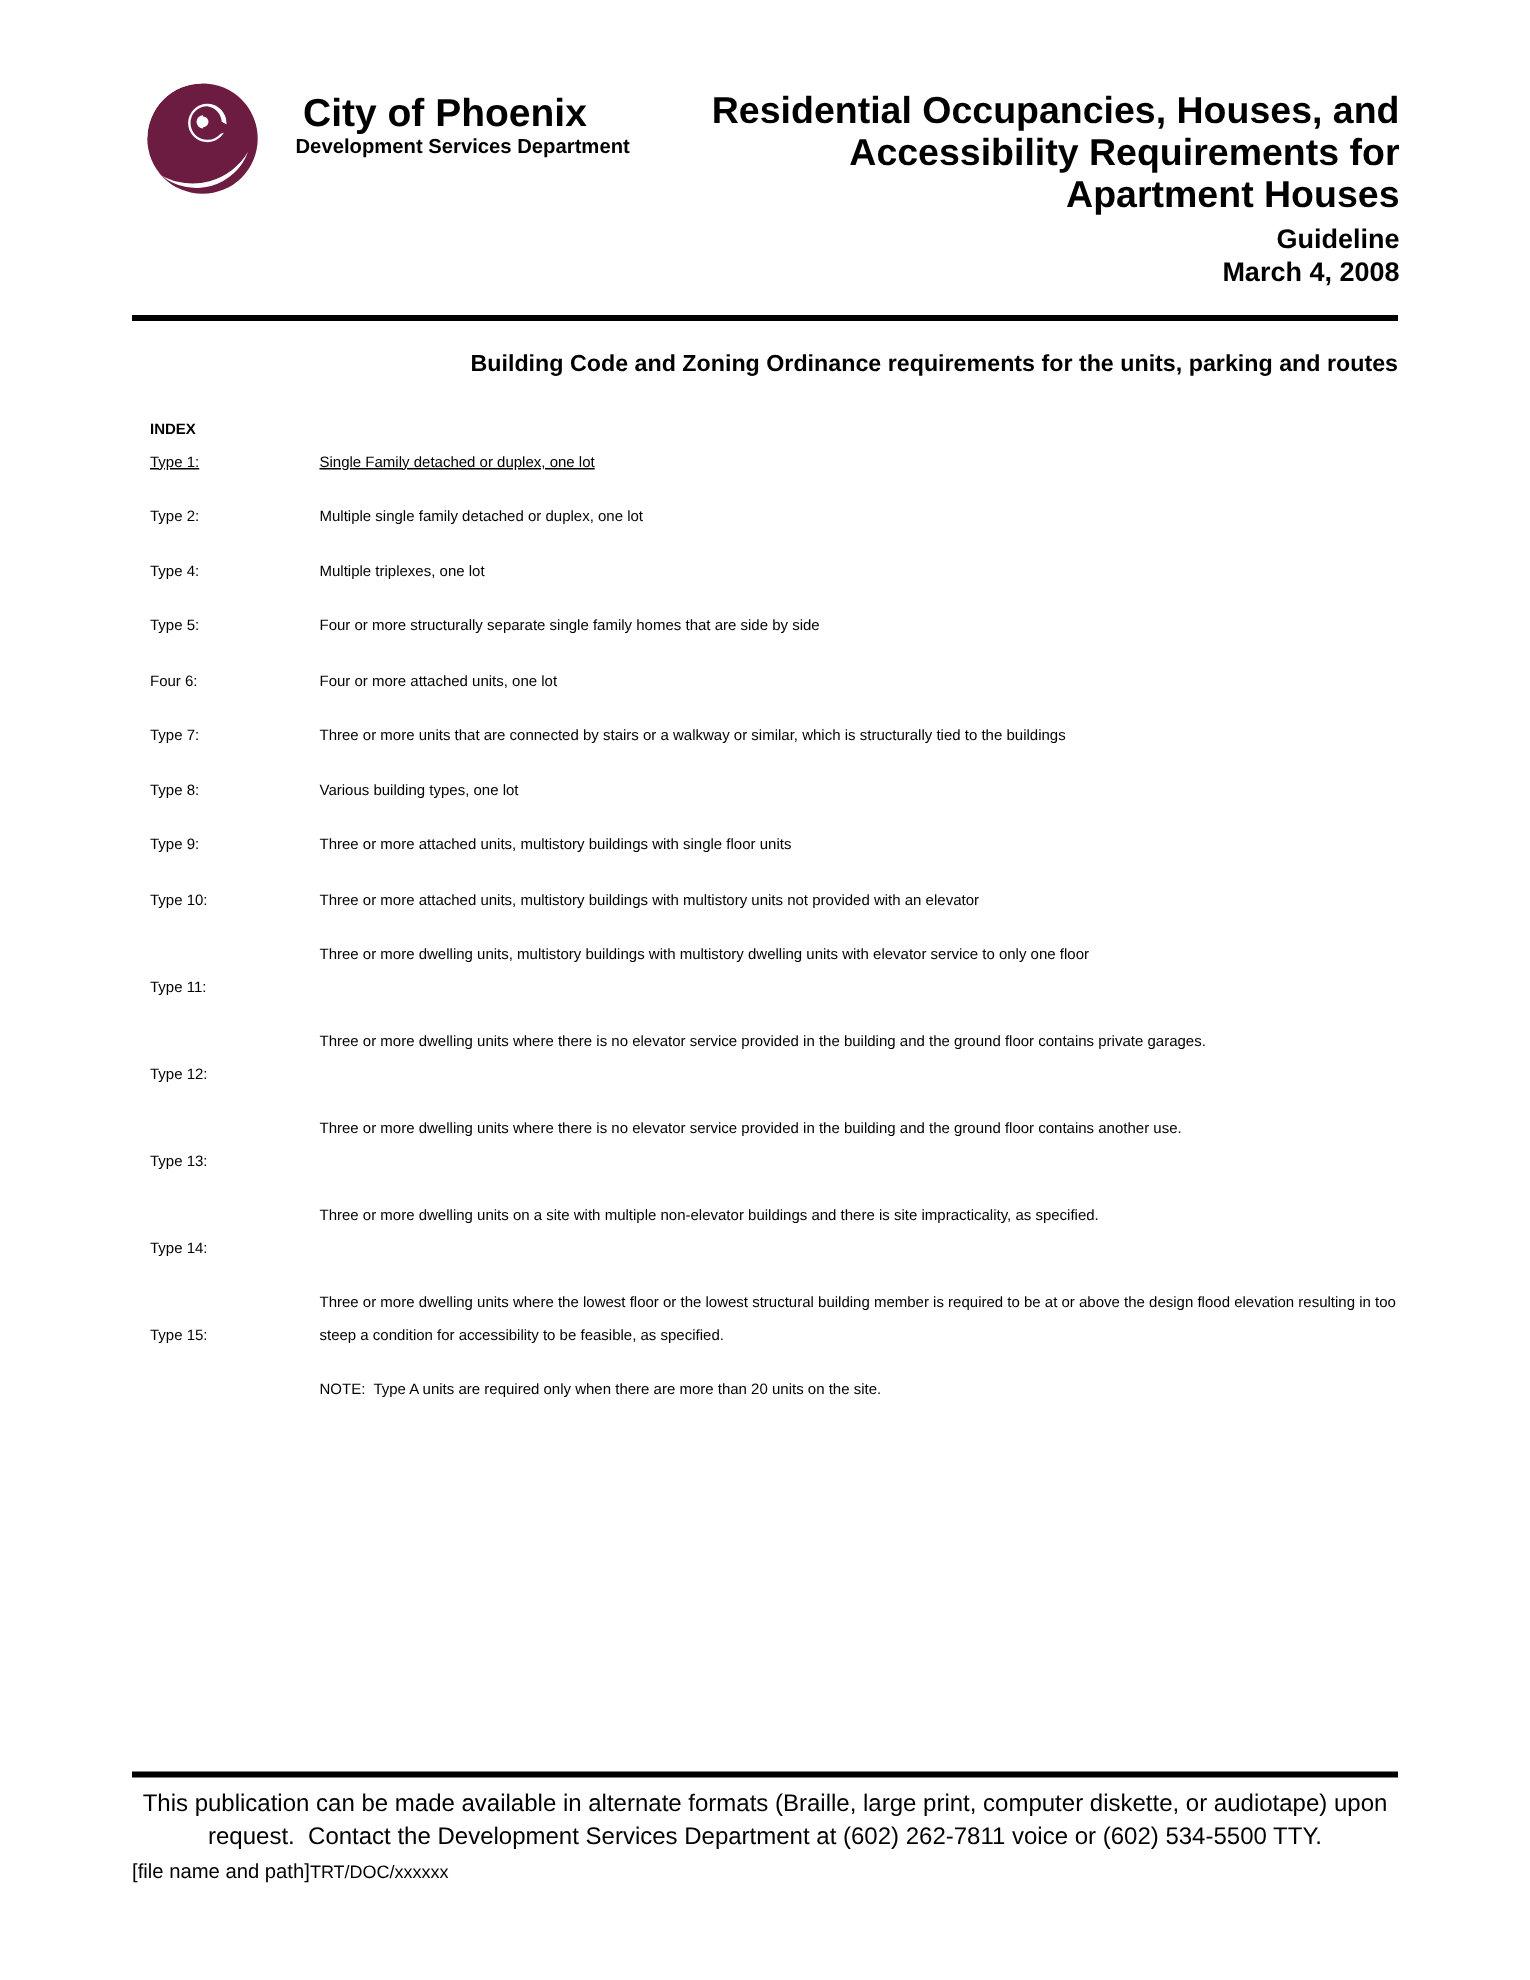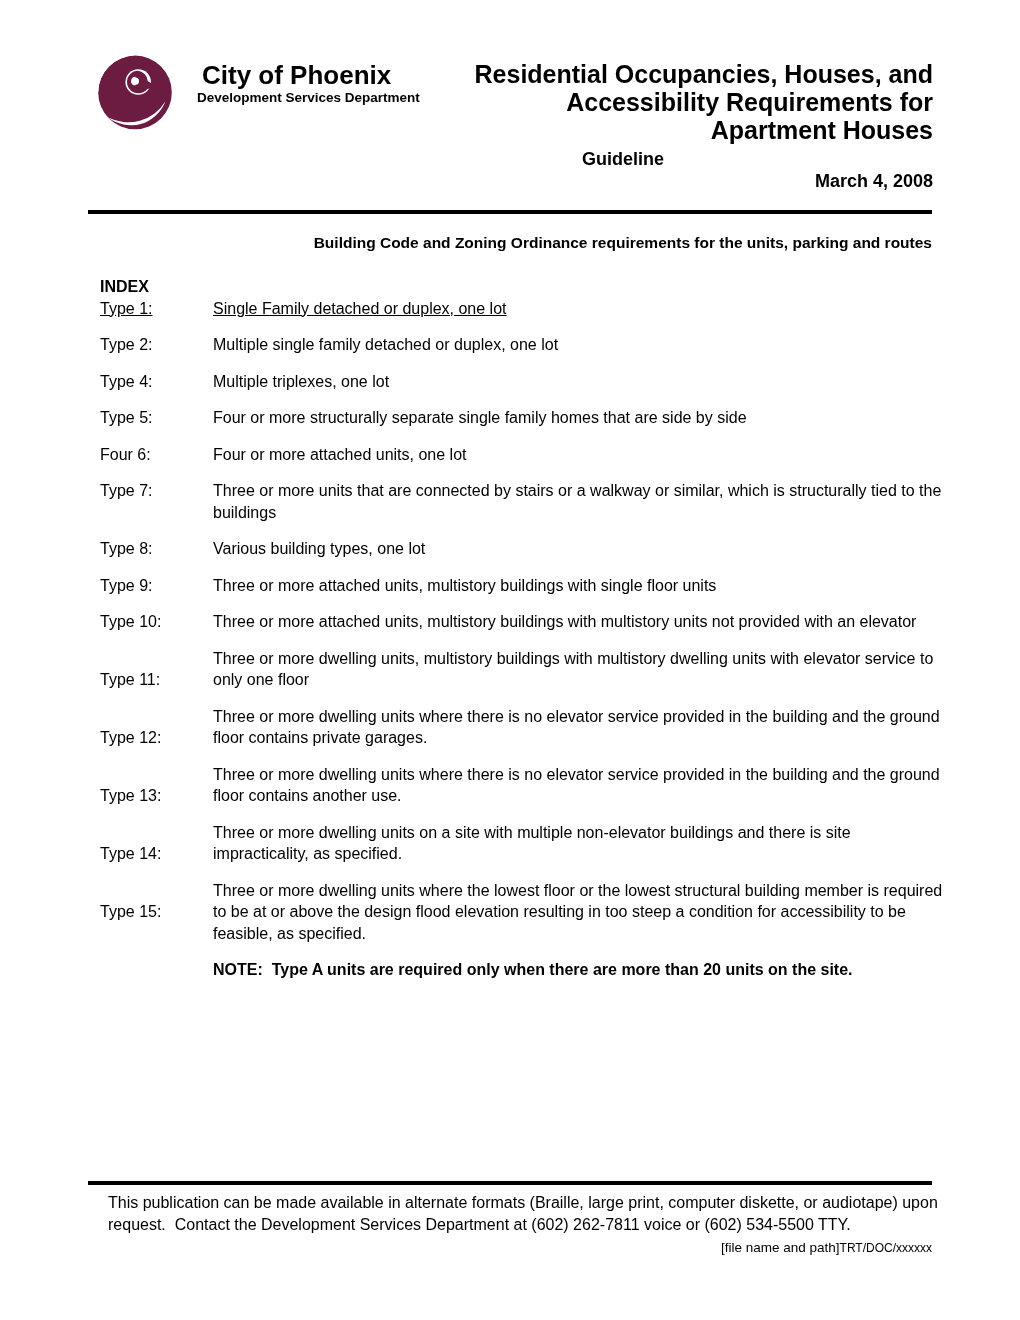--- a/index.html
+++ b/index.html
@@ -46,21 +46,21 @@
   .title-line {
     font-size: 25px;
     font-weight: bold;
     line-height: 28px;
   }
   .title-sub {
     font-size: 18px;
     font-weight: bold;
     line-height: 22px;
   }
-  .title-sub.first { margin-top: 4px; text-align: center; }
+  .title-sub.first { margin-top: 4px; }
 
   .rule {
     left: 88px;
     width: 844px;
     height: 4px;
     background: #000;
   }
   .rule-top { top: 210px; }
   .rule-bottom { top: 1181px; }
 
@@ -71,53 +71,53 @@
     text-align: right;
     font-size: 15.5px;
     font-weight: bold;
     line-height: 21.5px;
   }
 
   
   .index {
     left: 100px; top: 276px;
     width: 848px;
-    font-size: 16px;
+    font-size: 10px;
     line-height: 21.5px;
   }
   .index-title {
     font-weight: bold;
   }
   .index-row {
     display: grid;
     grid-template-columns: 113px 1fr;
     margin-bottom: 15px;
   }
   .index-row:first-child { margin-top: 0; text-decoration: underline; }
   .index-note {
     margin-left: 113px;
-    font-weight: bold;
+    font-weight: normal;
     white-space: pre-wrap;
     margin-top: 2px;
   }
 
   
   .availability {
     left: 88px; top: 1192px;
     width: 844px;
+    text-align: center;
     font-size: 16px;
     line-height: 22px;
     white-space: pre-wrap;
-    margin-left: 20px;
   }
   .meta-row {
     left: 88px; top: 1240px;
     width: 844px;
     display: flex;
-    justify-content: flex-end;
+    justify-content: flex-start;
     align-items: baseline;
   }
   .file-label { font-size: 13.5px; }
   .doc-code { font-size: 12px; }
 </style>
 </head>
 <body>
 
 <div>
 

